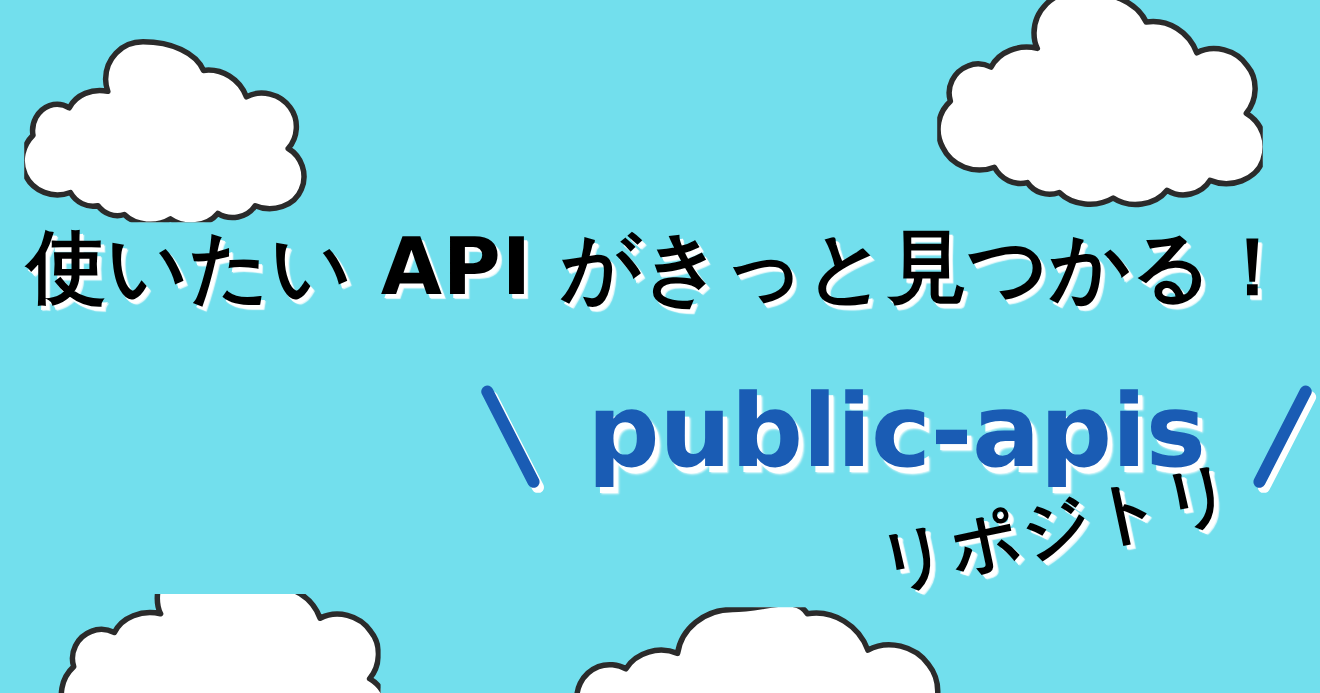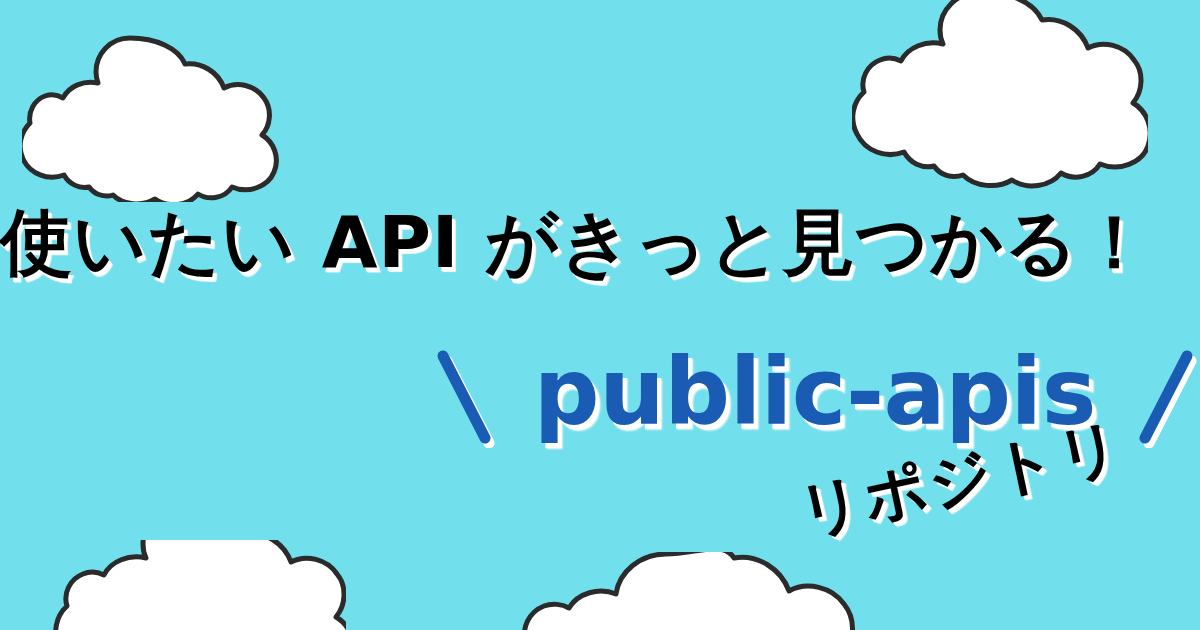--- a/index.html
+++ b/index.html
@@ -28,21 +28,21 @@
   #cloud-top-right  { left: 852px; top: -30px; }
   #cloud-bottom-left{ left: 46px;  top: 540px; }
   #cloud-bottom-mid { left: 470px; top: 552px; }
 
   
   #headline {
     position: absolute;
     left: 0;
     top: 206px;
     width: 1200px;
-    text-align: left;
+    text-align: center;
     font-family: "DejaVu Sans", sans-serif;
     font-size: 72px;
     font-weight: 700;
     line-height: 1;
     color: #000000;
     letter-spacing: 0.01em;
     white-space: nowrap;
     text-shadow:
       3px 4px 0 #ffffff,
       4px 5px 1px rgba(255,255,255,0.85);

